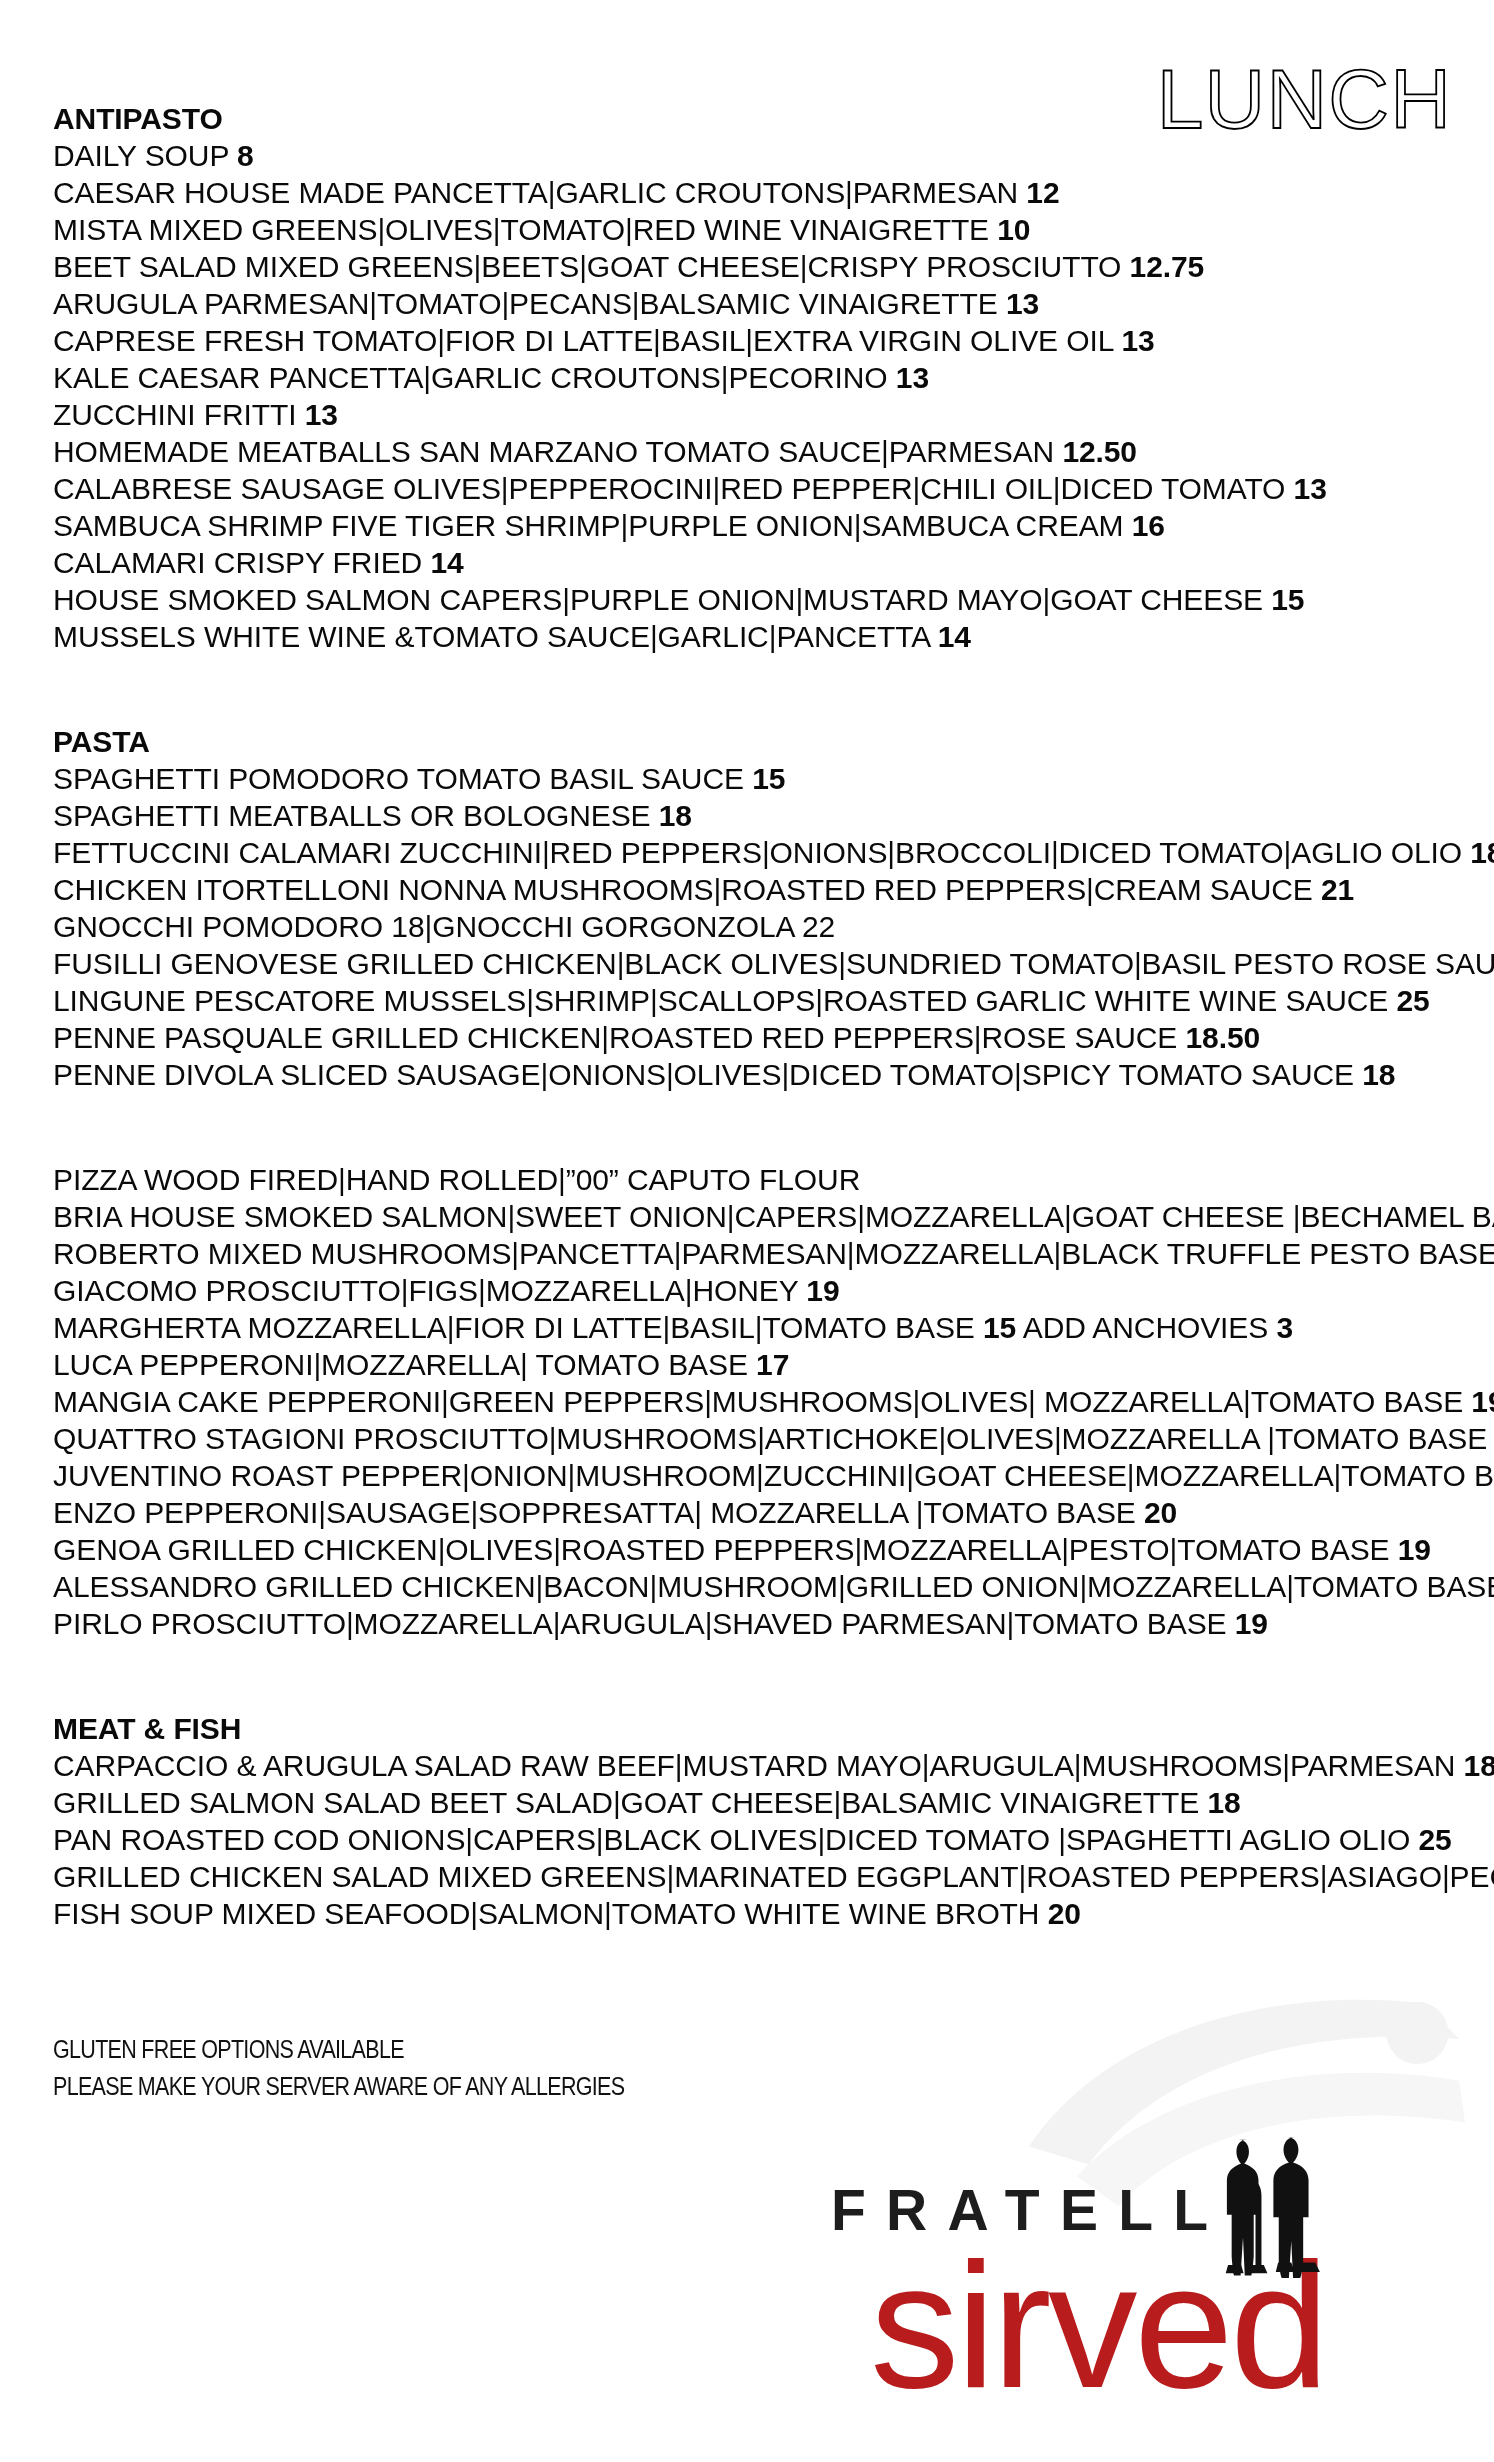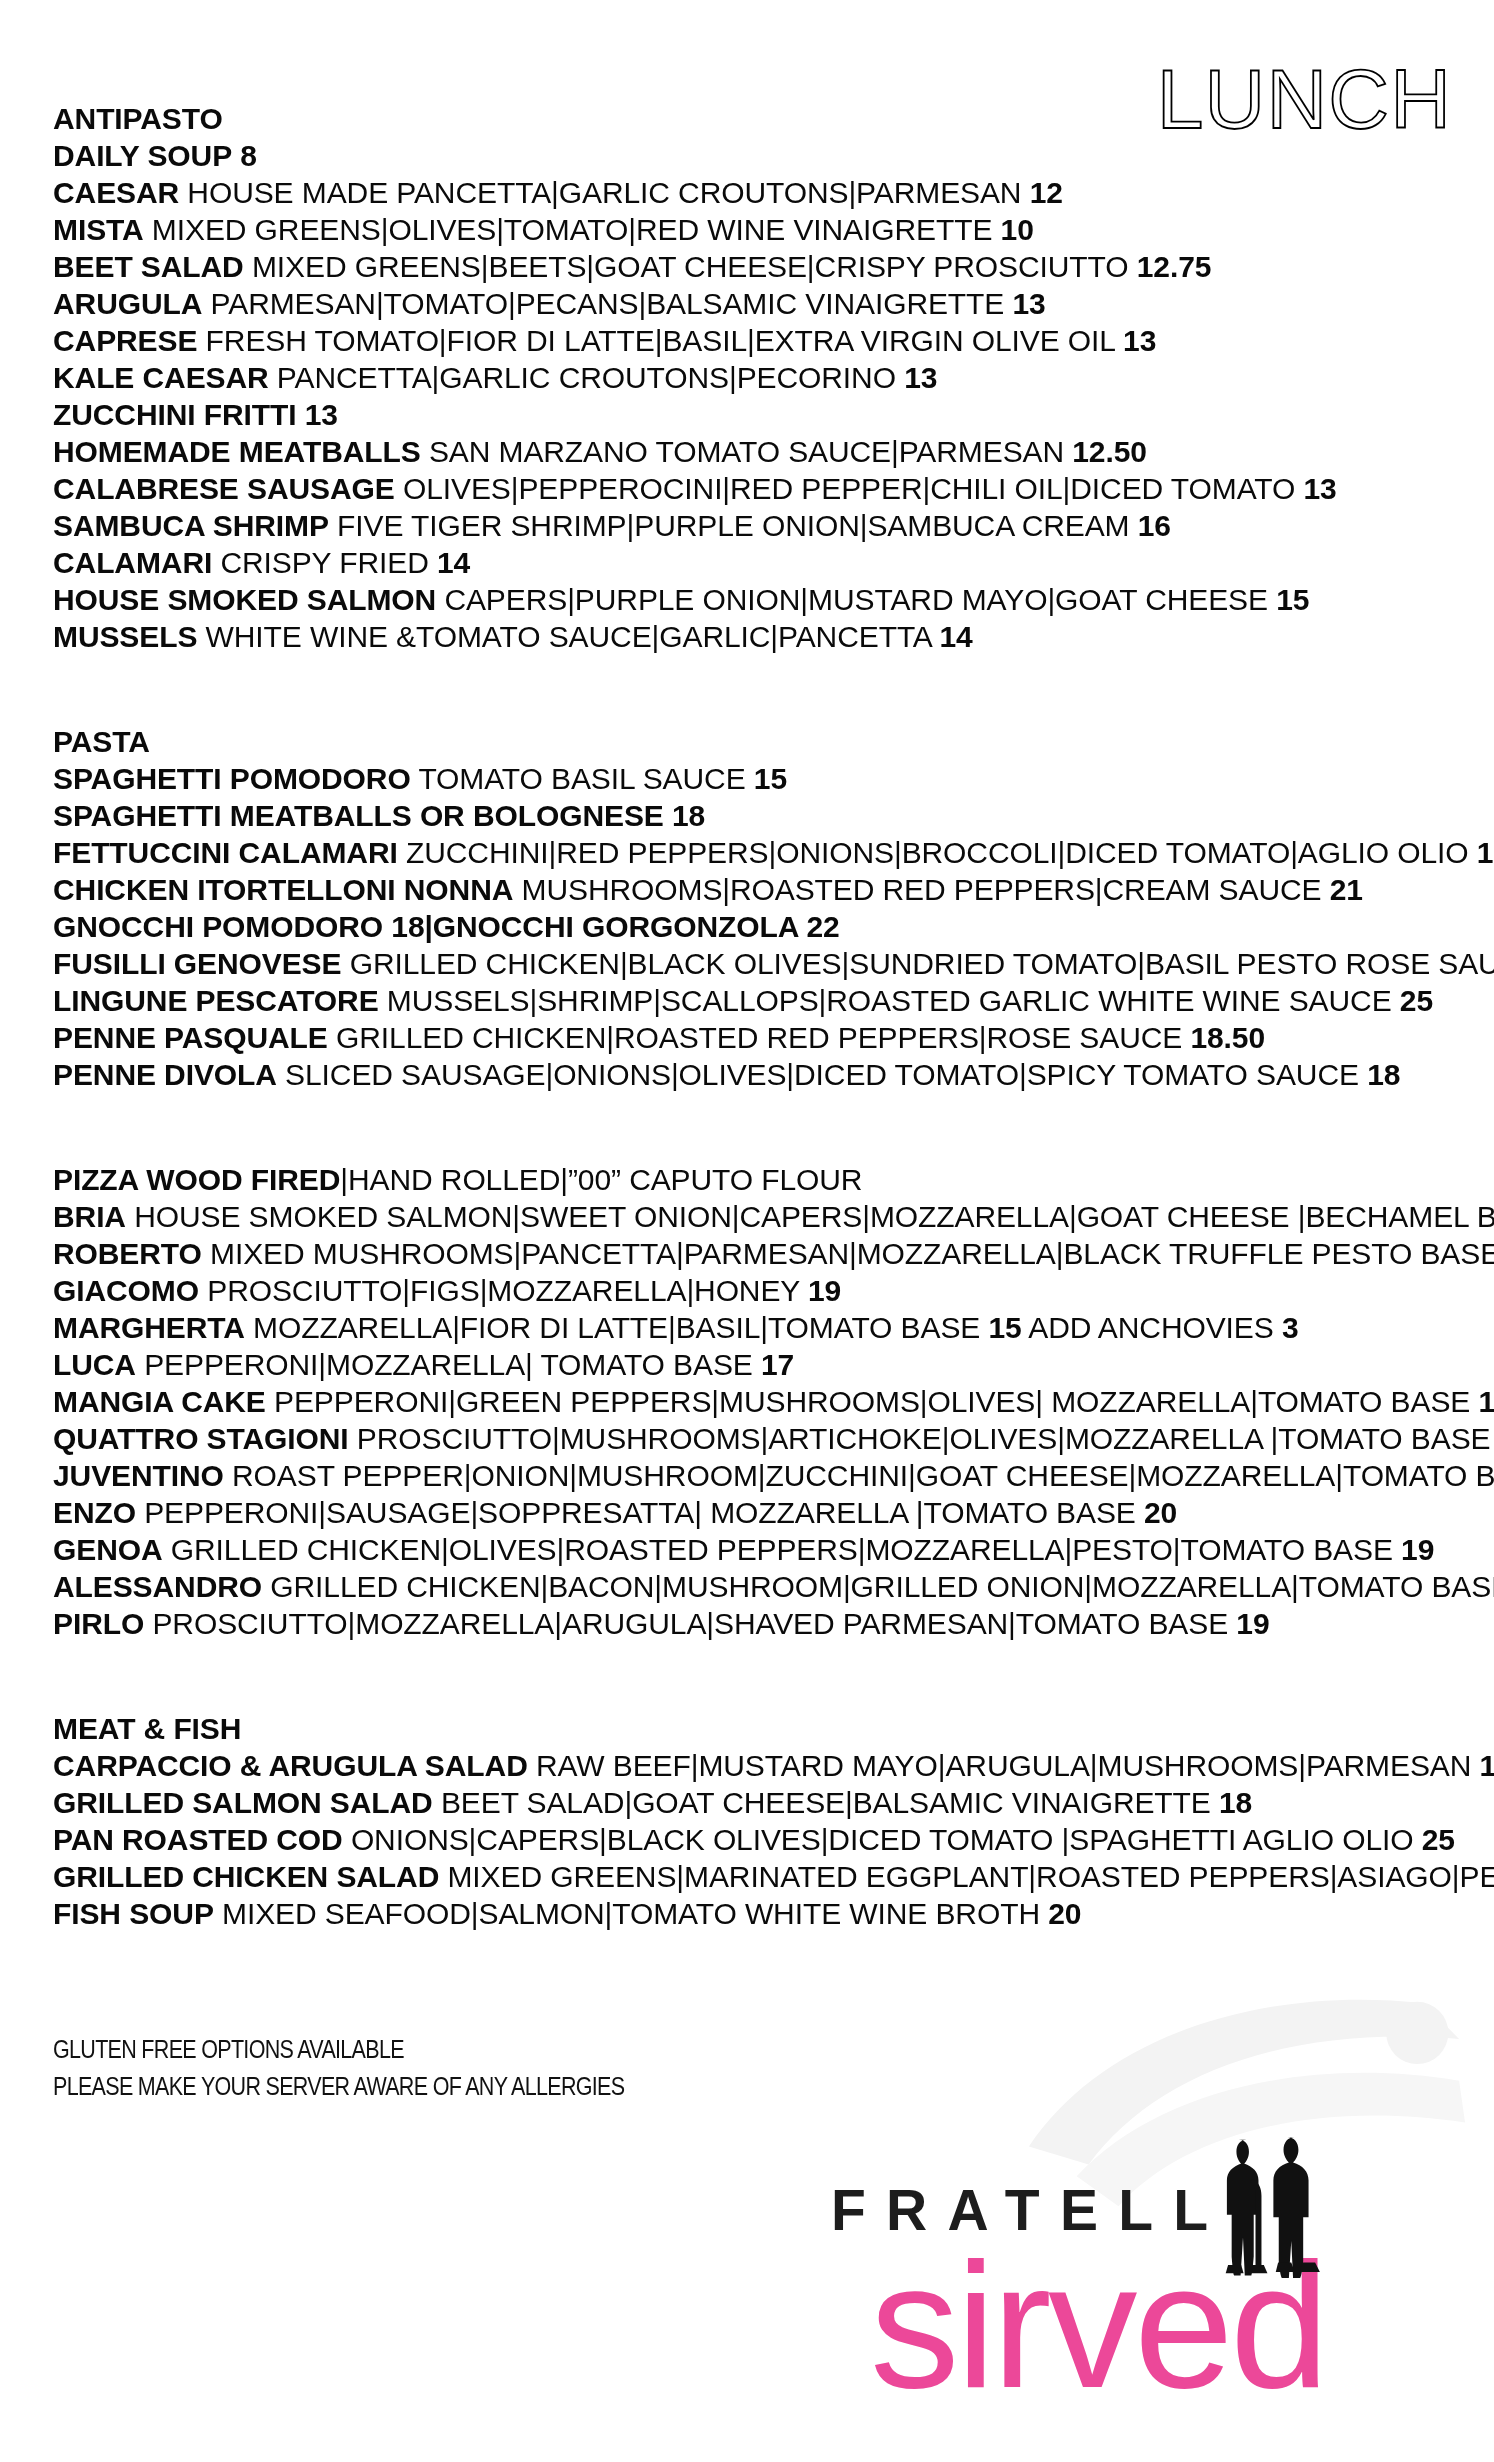--- a/index.html
+++ b/index.html
@@ -7,21 +7,21 @@
     width:1495px;height:2462px;position:relative;overflow:hidden;
     font-family:"Liberation Sans Narrow","Liberation Sans",sans-serif;
     color:#000000;
   }
 
   
   #watermark-layer{position:absolute;inset:0;z-index:0;pointer-events:none;}
   .wm-sirved{
     position:absolute;left:870px;top:2236px;
     font-size:179px;line-height:179px;letter-spacing:-3.6px;
-    color:#ec4899;font-family:"Liberation Sans",sans-serif;font-weight:400;
+    color:#b91c1c;font-family:"Liberation Sans",sans-serif;font-weight:400;
   }
   .wm-swoosh{
     position:absolute;left:1005px;top:1967px;width:478px;height:335px;
     opacity:1;
   }
 
   
   #page{position:absolute;inset:0;z-index:2;}
 
   
@@ -43,21 +43,21 @@
   .section + .section{margin-top:68px;}
 
   .line{
     font-size:30px;
     line-height:37px;
     letter-spacing:-0.1px;
     white-space:nowrap;
     font-weight:400;
     color:#0a0a0a;
   }
-  .line b{font-weight:700;}
+  .line b{font-weight:400;}
   .line .price{font-weight:700;}
   .head{font-weight:700;}
 
   
   .notes{
     position:absolute;left:53px;top:2031px;
     font-size:25px;line-height:37px;letter-spacing:-0.8px;
     transform:scaleX(0.86);transform-origin:left top;
     white-space:nowrap;font-weight:400;color:#111;
   }

